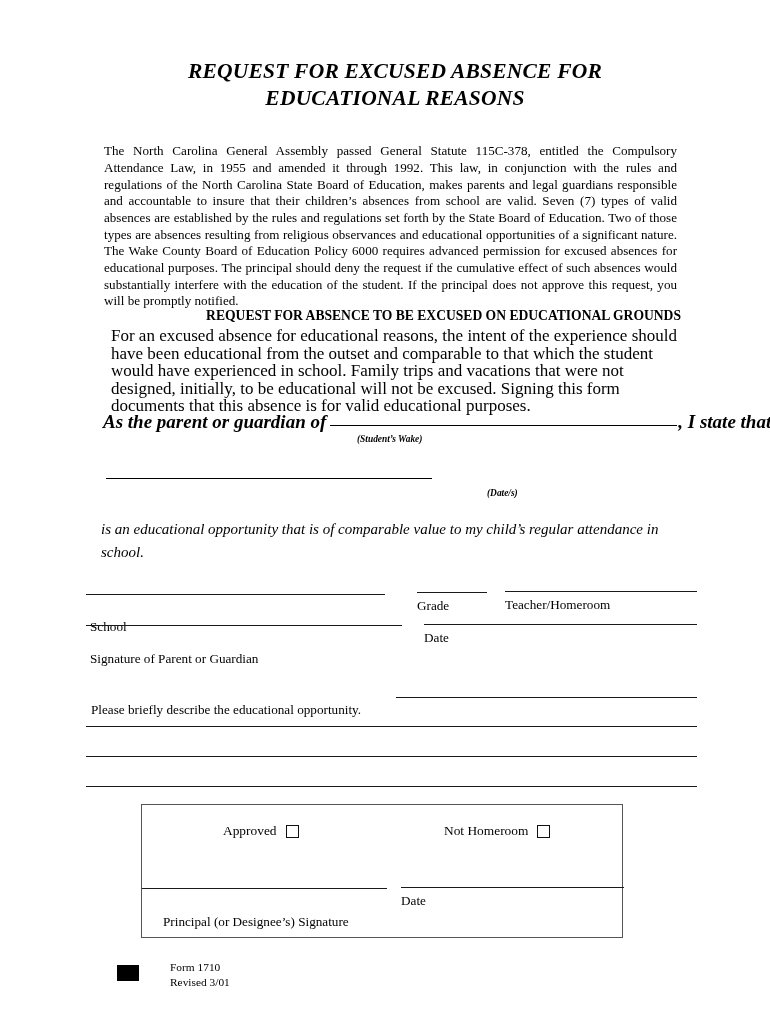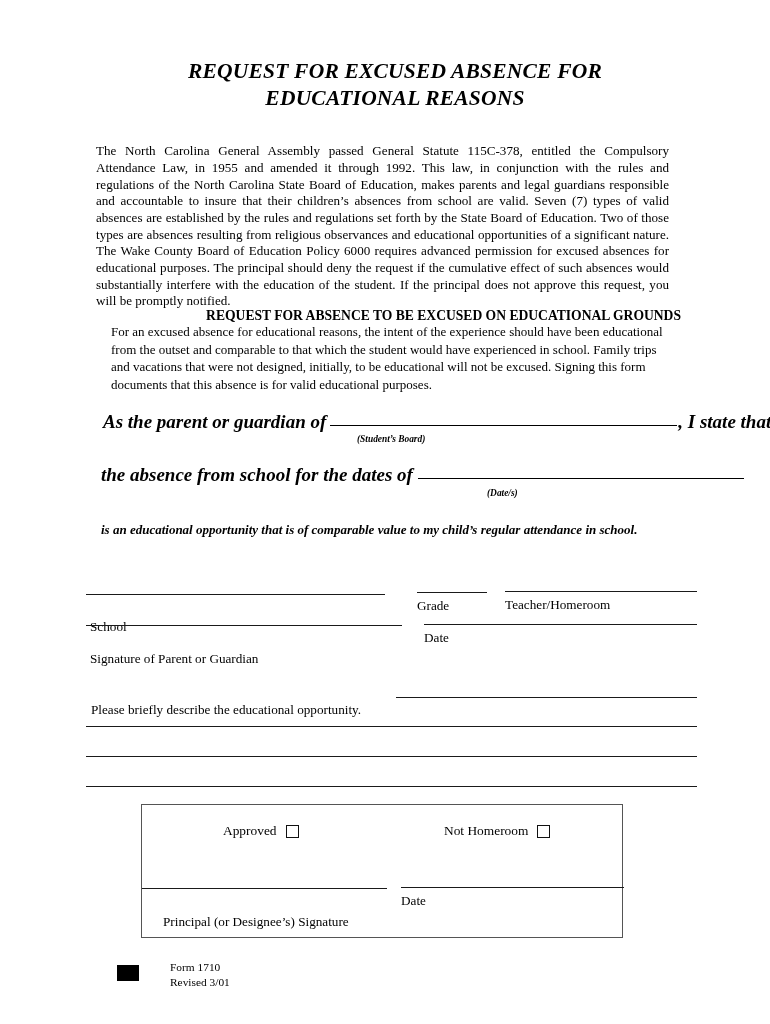--- a/index.html
+++ b/index.html
@@ -33,21 +33,21 @@
     font-weight: bold;
     font-size: 21.5px;
     line-height: 27px;
     letter-spacing: 0.2px;
     font-style: italic;
   }
 
   
   .para-statute {
     position: absolute;
-    left: 96px;
+    left: 104px;
     top: 130px;
     width: 573px;
     font-size: 13.1px;
     line-height: 16.7px;
     text-align: justify;
     text-justify: inter-word;
   }
 
   
   .section-heading {
@@ -60,44 +60,44 @@
     font-size: 13.6px;
     margin-top: 34px;
   }
 
   
   .para-intent {
     position: absolute;
     left: 111px;
     top: 310px;
     width: 566px;
-    font-size: 13px;
+    font-size: 17px;
     line-height: 17.6px;
     text-align: left;
   }
 
   
   .decl {
     position: absolute;
     font-weight: bold;
     font-style: italic;
     font-size: 19px;
     white-space: nowrap;
   }
   .decl-1 { left: 103px; top: 411px; }
   .decl-2 { left: 101px; top: 464px; }
 
   .decl-3 {
     position: absolute;
     left: 101px;
     top: 518px;
     width: 588px;
-    font-weight: bold;
-    font-style: italic;
-    font-size: 13px;
+    font-weight: normal;
+    font-style: italic;
+    font-size: 15px;
     line-height: 23px;
   }
 
   
   .rule-inline {
     display: inline-block;
     vertical-align: 2px;
     border-bottom: 1.6px solid #000;
     height: 0;
   }
@@ -201,24 +201,24 @@
 
   <p class="para-statute">The North Carolina General Assembly passed General Statute 115C-378, entitled the Compulsory Attendance Law, in 1955 and amended it through 1992. This law, in conjunction with the rules and regulations of the North Carolina State Board of Education, makes parents and legal guardians responsible and accountable to insure that their children’s absences from school are valid.  Seven (7) types of valid absences are established by the rules and regulations set forth by the State Board of Education.  Two of those types are absences resulting from religious observances and educational opportunities of a significant nature.  The Wake County Board of Education Policy 6000 requires advanced permission for excused absences for educational purposes. The principal should deny the request if the cumulative effect of such absences would substantially interfere with the education of the student.  If the principal does not approve this request, you will be promptly notified.</p>
 
   <div class="section-heading">REQUEST FOR ABSENCE TO BE EXCUSED ON EDUCATIONAL GROUNDS</div>
 
   <p class="para-intent">For an excused absence for educational reasons, the intent of the experience should have been educational from the outset and comparable to that which the student would have experienced in school.  Family trips and vacations that were not designed, initially, to be educational will not be excused.  Signing this form documents that this absence is for valid educational purposes.</p>
 
   <div class="decl decl-1">
     <span>As the parent or guardian of</span><span class="rule-inline rule-student"></span><span>, I state that</span>
   </div>
-  <div class="caption caption-student">(Student’s Board)</div>
+  <div class="caption caption-student">(Student’s Wake)</div>
 
   <div class="decl decl-2">
-    <span>the absence from school for the dates of</span><span class="rule-inline rule-dates"></span>
+    <span class="rule-inline rule-dates"></span>
   </div>
   <div class="caption caption-dates">(Date/s)</div>
 
   <div class="decl-3">is an educational opportunity that is of comparable value to my child’s regular attendance in school.</div>
 
   <div class="hr" style="left:86px; top:594px; width:299px;"></div>
   <div class="hr" style="left:417px; top:592px; width:70px;"></div>
   <div class="hr" style="left:505px; top:591px; width:192px;"></div>
 
   <div class="field-label" style="left:90px; top:599px;">School</div>

